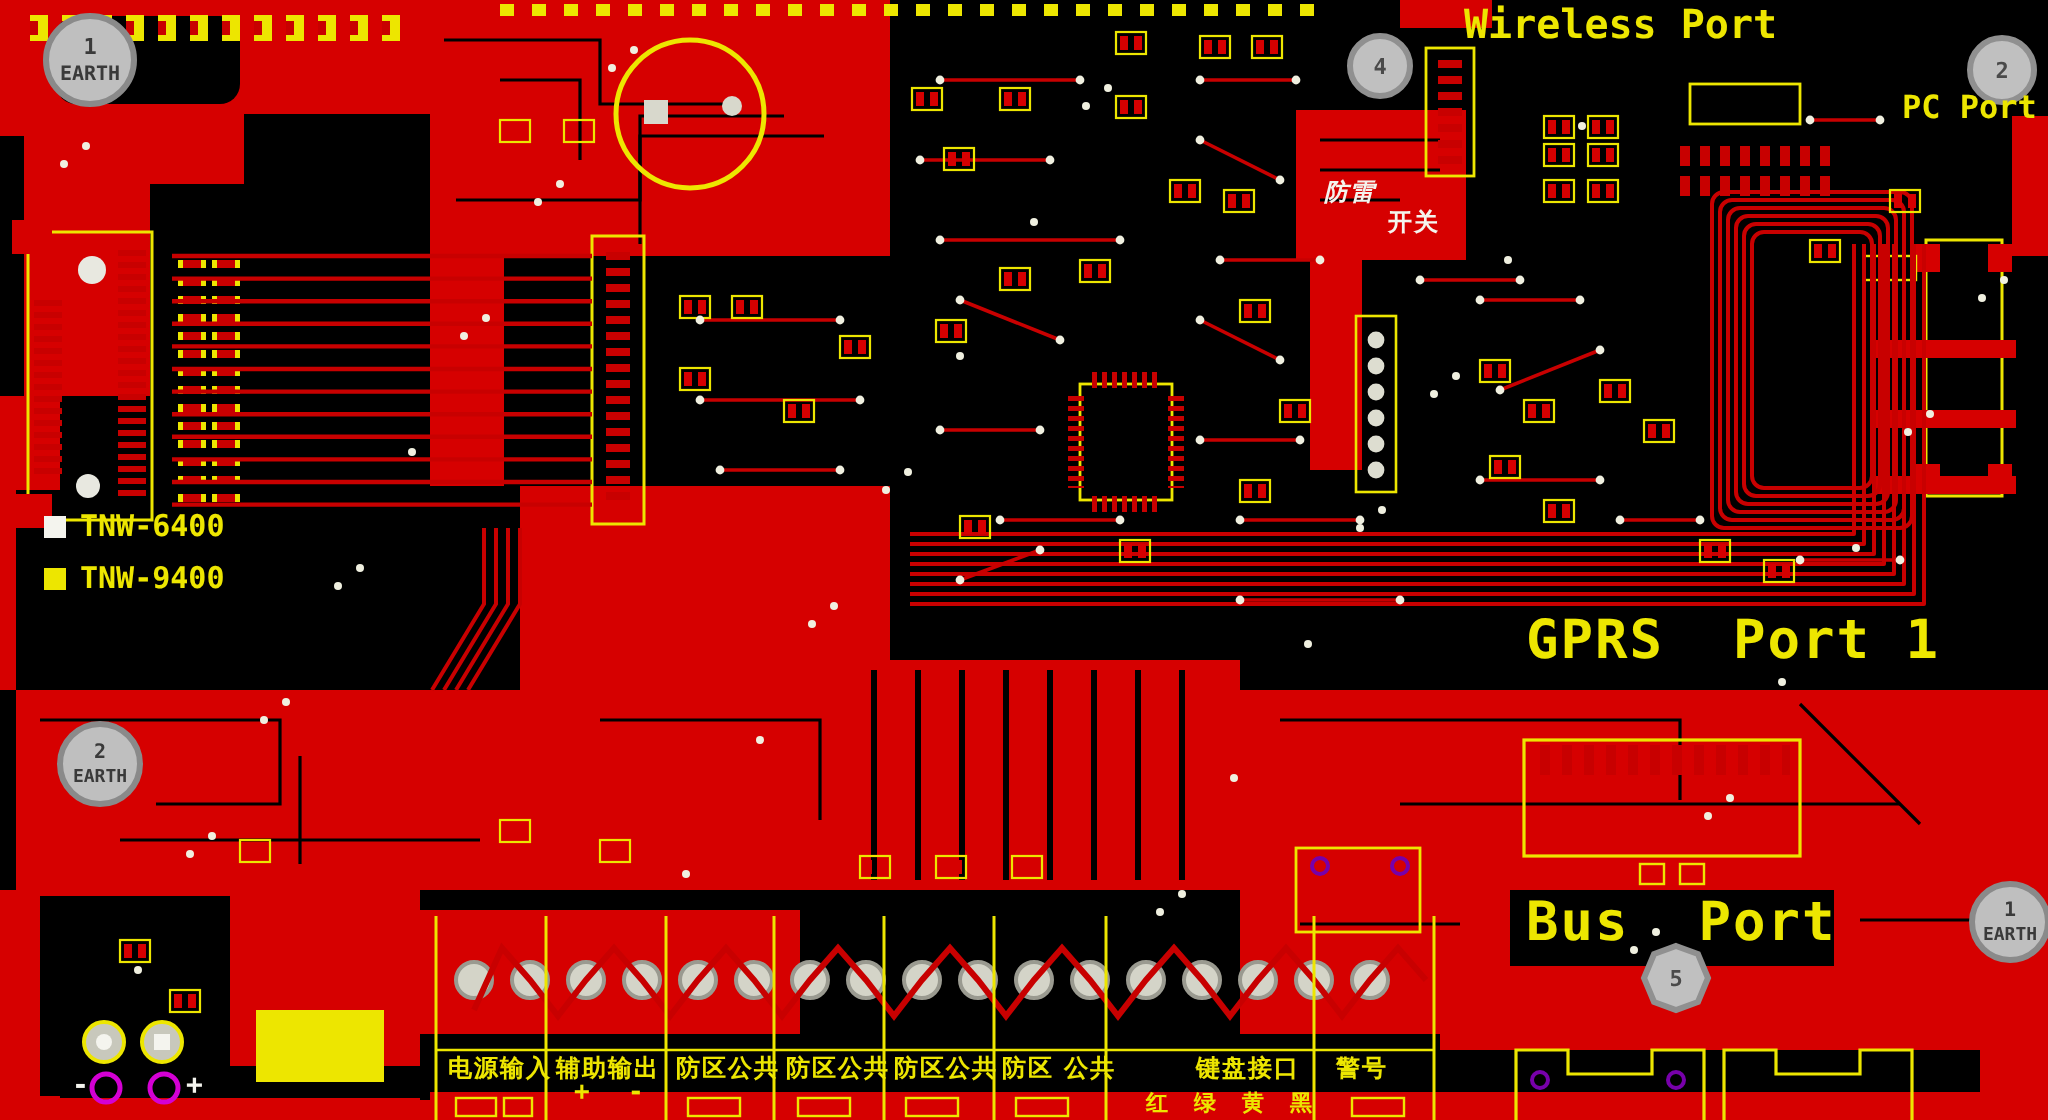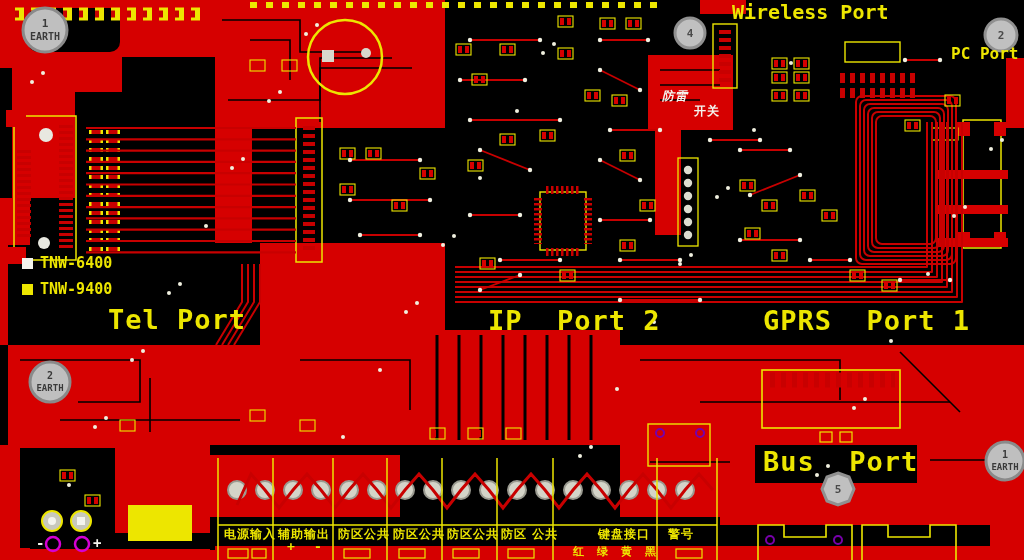--- a/index.html
+++ b/index.html
@@ -518,22 +518,20 @@
     </g>
     <g>
       <polygon points="838,473 849,477 854,489 849,501 838,505 827,501 822,489 827,477" fill="#c0c0c0" stroke="#909090" stroke-width="3"></polygon>
       <text x="838" y="493" font-size="11">5</text>
     </g>
   </g>
 </svg>
 
 <div class="lbl med" style="left:700px;top:2px;">Wireless Port</div>
 <div class="lbl sm" style="left:951px;top:46px;font-size:16px;">PC Port</div>
-<div class="lbl big" style="left:108px;top:306px;">Tel Port</div>
-<div class="lbl big" style="left:488px;top:307px;">IP  Port 2</div>
 <div class="lbl big" style="left:763px;top:307px;">GPRS  Port 1</div>
 <div class="lbl big" style="left:763px;top:448px;">Bus  Port</div>
 <div class="lbl sm" style="left:40px;top:256px;">TNW-6400</div>
 <div class="lbl sm" style="left:40px;top:282px;">TNW-9400</div>
 <div class="lbl cn white" style="left:662px;top:90px;font-style:italic;">防雷</div>
 <div class="lbl cn white" style="left:662px;top:105px;margin-left:32px;">开关</div>
 <div class="lbl cn mag" style="left:16px;top:547px;font-size:13px;margin-top:34px;">后备电池</div>
 <div class="lbl white" style="left:36px;top:536px;font-size:14px;">-</div>
 <div class="lbl white" style="left:93px;top:536px;font-size:14px;">+</div>
 

